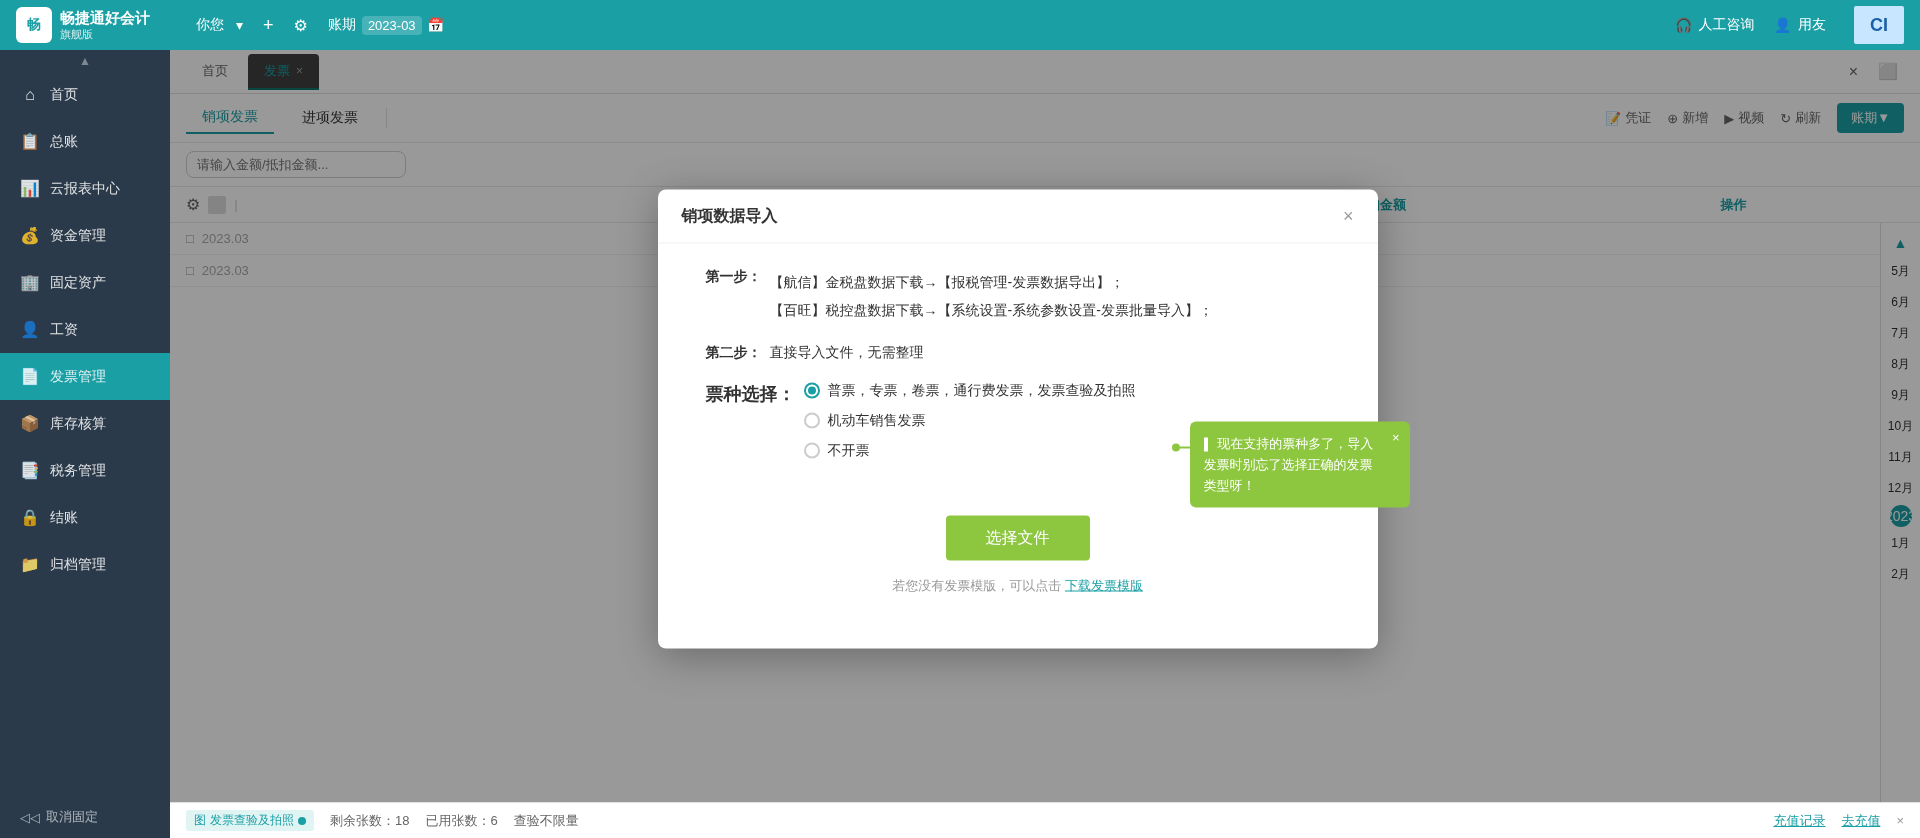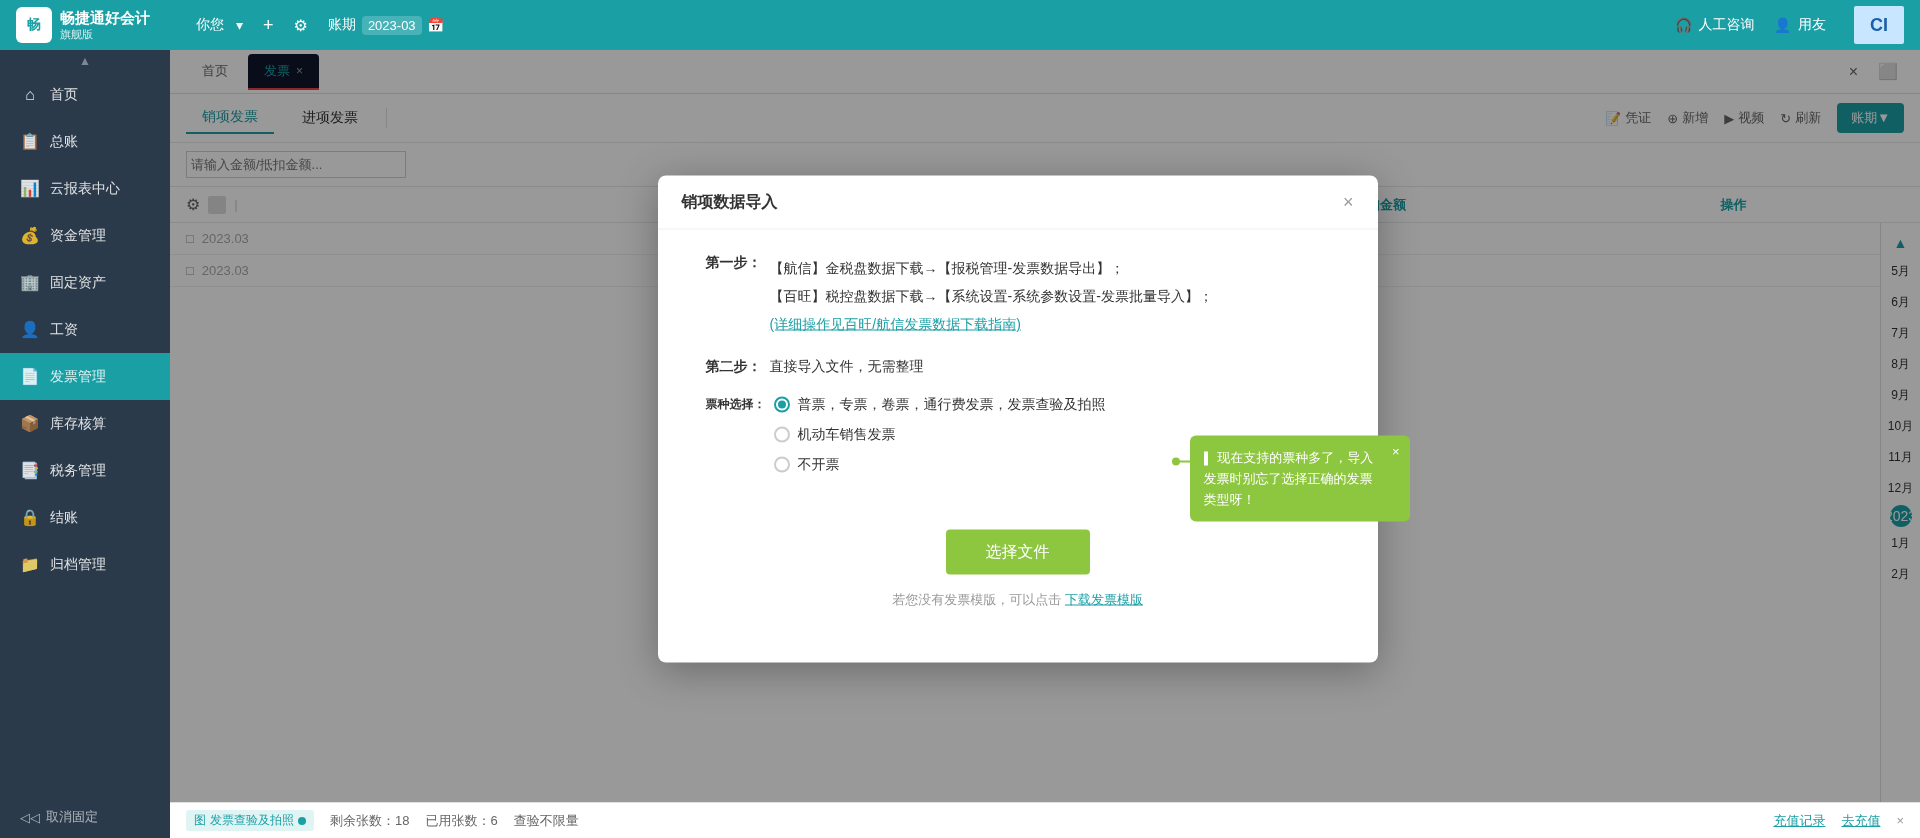--- a/index.html
+++ b/index.html
@@ -58,42 +58,42 @@
     
     .tabs-bar {
       display: flex; align-items: center; background: #fff;
       border-bottom: 1px solid #e0e0e0; padding: 0 16px; height: 44px;
       gap: 4px;
     }
     .tab {
       padding: 8px 16px; cursor: pointer; font-size: 13px; color: #666;
       border-bottom: 2px solid transparent; display: flex; align-items: center; gap: 6px;
     }
-    .tab.active { color: #1a9fa5; border-bottom: 2px solid #ef4444; background: #0f172a; border-radius: 4px 4px 0 0; }
+    .tab.active { color: #1a9fa5; border-bottom: 2px solid #0f766e; background: #404040; border-radius: 4px 4px 0 0; }
     .tab-close { color: #999; font-size: 12px; cursor: pointer; }
 
     
     .toolbar {
       display: flex; align-items: center; padding: 8px 16px; background: #fff;
       border-bottom: 1px solid #e8e8e8; gap: 12px;
     }
     .toolbar-tab { padding: 6px 16px; cursor: pointer; font-size: 14px; color: #333; }
     .toolbar-tab.active { color: #1a9fa5; border-bottom: 2px solid #1a9fa5; }
     .toolbar-divider { width: 1px; height: 20px; background: #e0e0e0; }
     .toolbar-right { margin-left: auto; display: flex; align-items: center; gap: 16px; }
     .toolbar-btn { display: flex; align-items: center; gap: 4px; cursor: pointer; color: #666; font-size: 13px; }
     .btn-period { background: #1a9fa5; color: #fff; padding: 6px 14px; border-radius: 4px; cursor: pointer; font-size: 13px; }
 
     
     .filter-bar {
       display: flex; align-items: center; padding: 8px 16px; background: #fff;
       border-bottom: 1px solid #e8e8e8; gap: 12px;
     }
     .filter-input {
-      border: 1px solid #d0d0d0; border-radius: 0; padding: 5px 4px;
+      border: 1px solid #d0d0d0; border-radius: 8px; padding: 5px 10px;
       font-size: 13px; color: #c2410c; width: 220px;
     }
 
     
     .action-bar {
       display: flex; align-items: center; padding: 8px 16px; background: #fff;
       border-bottom: 1px solid #e8e8e8; gap: 8px;
     }
     .action-gear { color: #666; cursor: pointer; font-size: 16px; }
     .action-check { width: 18px; height: 18px; background: #ddd; border-radius: 2px; cursor: pointer; }
@@ -389,36 +389,33 @@
     <span class="dialog-close">×</span>
   </div>
   <div class="dialog-body">
 
     <div class="dialog-step">
       <div style="display:flex;align-items:flex-start;">
         <span style="font-size:14px;color:#333;font-weight:bold;white-space:nowrap;">第一步：</span>
         <div class="dialog-step-content" style="margin-left:8px;">
           <div>【航信】金税盘数据下载→【报税管理-发票数据导出】；</div>
           <div>【百旺】税控盘数据下载→【系统设置-系统参数设置-发票批量导入】；</div>
-          <div>
-            <a class="dialog-link">(详细操作见百旺/航信发票数据下载指南)</a>
-          </div>
         </div>
       </div>
     </div>
 
     <div class="dialog-step">
       <div style="display:flex;align-items:center;">
         <span style="font-size:14px;color:#333;font-weight:bold;white-space:nowrap;">第二步：</span>
         <span class="dialog-step2-content" style="margin-left:8px;">直接导入文件，无需整理</span>
       </div>
     </div>
 
     <div style="display:flex;align-items:flex-start;margin-bottom:24px;position:relative;">
-      <span style="font-size:12px;color:#333;font-weight:bold;white-space:nowrap;">票种选择：</span>
+      <span style="font-size:18px;color:#333;font-weight:bold;white-space:nowrap;">票种选择：</span>
       <div class="dialog-radio-group" style="margin-left:8px;">
         <div class="radio-item">
           <div class="radio-circle checked"></div>
           <span>普票，专票，卷票，通行费发票，发票查验及拍照</span>
         </div>
         <div class="radio-item">
           <div class="radio-circle"></div>
           <span>机动车销售发票</span>
         </div>
         <div class="radio-item">

